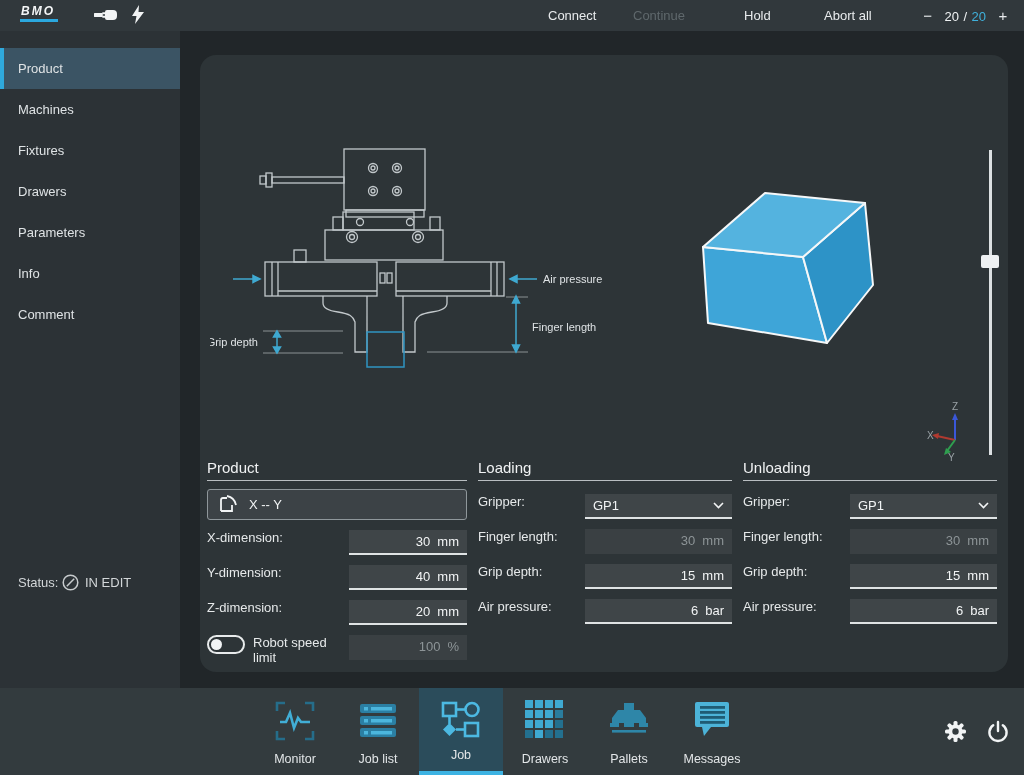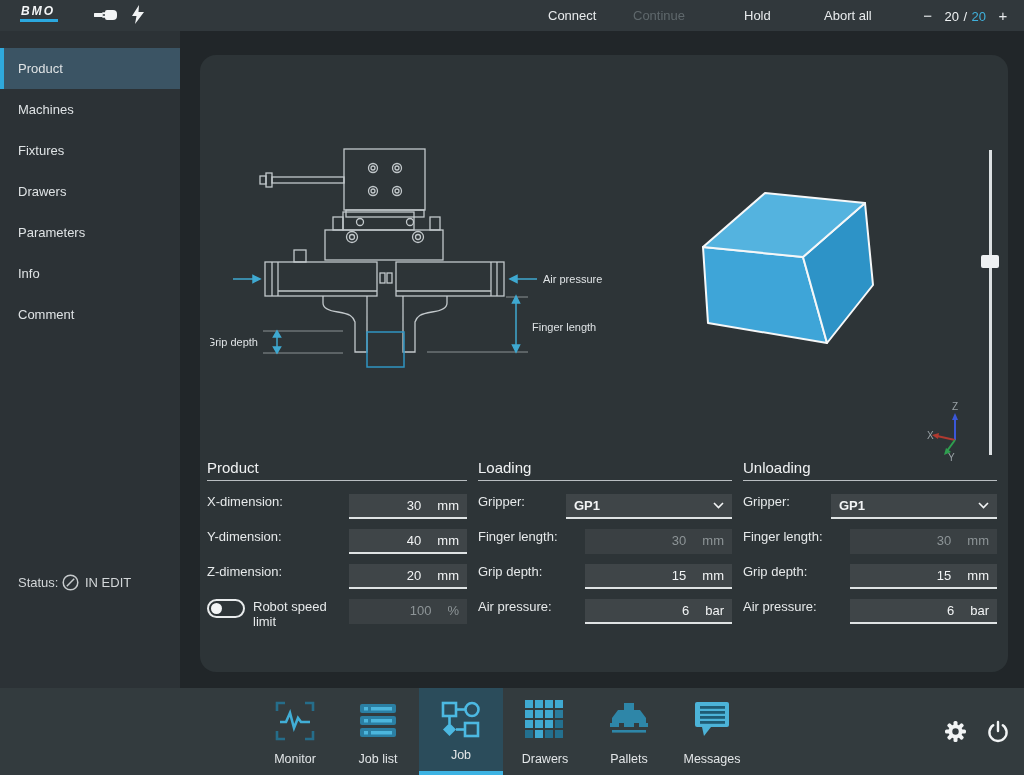--- a/index.html
+++ b/index.html
@@ -49,27 +49,27 @@
   .col-unloading { left:543px; width:254px; }
   .col h3 { font-size:15px; font-weight:400; color:#f0f2f3; padding-bottom:7px;
     border-bottom:1px solid #b9bec1; height:22px; }
   .orient-btn { margin-top:8px; height:31px; width:260px; border:1px solid #8f979b; border-radius:3px;
     background:#3c4246; display:flex; align-items:center; padding:0 10px; gap:12px;
     color:#f2f4f5; font-size:13px; }
   .frow { display:flex; align-items:flex-start; height:25px; margin-top:10px; }
   .frow:first-of-type { margin-top:13px; }
   .flabel { flex:1; color:#e6e9ea; font-size:13px; }
   .field { width:118px; height:25px; background:#3f4548; border-bottom:2px solid #dfe3e4;
-    display:flex; align-items:center; justify-content:flex-end; gap:16px; padding:0 8px;
+    display:flex; align-items:center; justify-content:flex-end; gap:7px; padding:0 8px;
     color:#f2f4f5; font-size:13px; }
   .field.w147 { width:147px; }
   .field.disabled { border-bottom:2px solid transparent; background:#3a4043; color:#8d9497; }
-  .dropdown { width:166px; height:25px; background:#3f4548; border-bottom:2px solid #dfe3e4;
+  .dropdown { width:147px; height:25px; background:#3f4548; border-bottom:2px solid #dfe3e4;
     display:flex; align-items:center; justify-content:space-between; padding:8px 8px;
-    color:#f2f4f5; font-size:13px;font-weight:bold; }
+    color:#f2f4f5; font-size:13px; }
   .toggle { width:38px; height:19px; border:2px solid #e8ebec; border-radius:10px; position:relative; background:transparent; }
   .toggle .knob { position:absolute; left:2px; top:2px; width:11px; height:11px; border-radius:50%; background:#f2f4f5; }
   .toggle-label { margin:0 8px; color:#e6e9ea; font-size:13px; flex:1; }
 
   
   .navbar { position:absolute; left:0; top:688px; width:1024px; height:91px; background:#333b3e; z-index:5; }
   .tab { position:absolute; top:0; width:84px; height:87px; display:flex; flex-direction:column;
     align-items:center; justify-content:flex-start; padding-top:11px; }
   .tab .lbl { position:absolute; bottom:9px; color:#e3e6e8; font-size:12.5px; }
   .tab.active { background:#2b4c5b; border-bottom:4px solid #3db3e3; }
@@ -223,20 +223,28 @@
       <text x="33" y="10" font-size="10" fill="#9aa2a6" text-anchor="middle">Z</text>
       <text x="5" y="39" font-size="10" fill="#9aa2a6">X</text>
       <text x="26" y="61" font-size="10" fill="#9aa2a6">Y</text>
     </svg>
 
     <div class="slider-track"></div>
     <div class="slider-handle"></div>
 
     <section class="col col-product">
       <h3>Product</h3>
+      <div class="orient-btn">
+        <svg width="19" height="19" viewBox="0 0 19 19">
+          <path d="M3,16 L3,5 Q3,3 5,3 L9,3" fill="none" stroke="#f2f4f5" stroke-width="1.8"></path>
+          <path d="M9,1 C14,2 17,5 18,10" fill="none" stroke="#f2f4f5" stroke-width="1.8"></path>
+          <path d="M3,16 L14,16 L14,10" fill="none" stroke="#f2f4f5" stroke-width="1.8"></path>
+        </svg>
+        <span>X -- Y</span>
+      </div>
       <div class="frow">
         <span class="flabel">X-dimension:</span>
         <div class="field">
           <span>30</span>
           <span>mm</span>
         </div>
       </div>
       <div class="frow">
         <span class="flabel">Y-dimension:</span>
         <div class="field">

